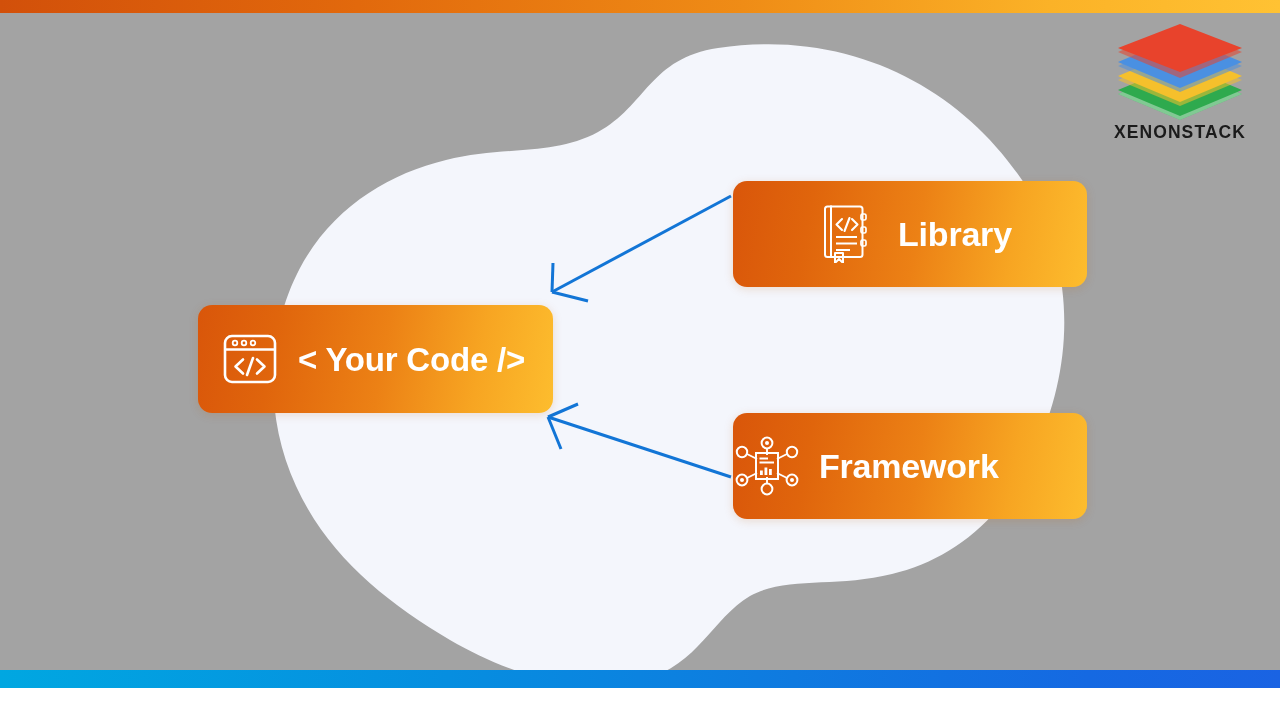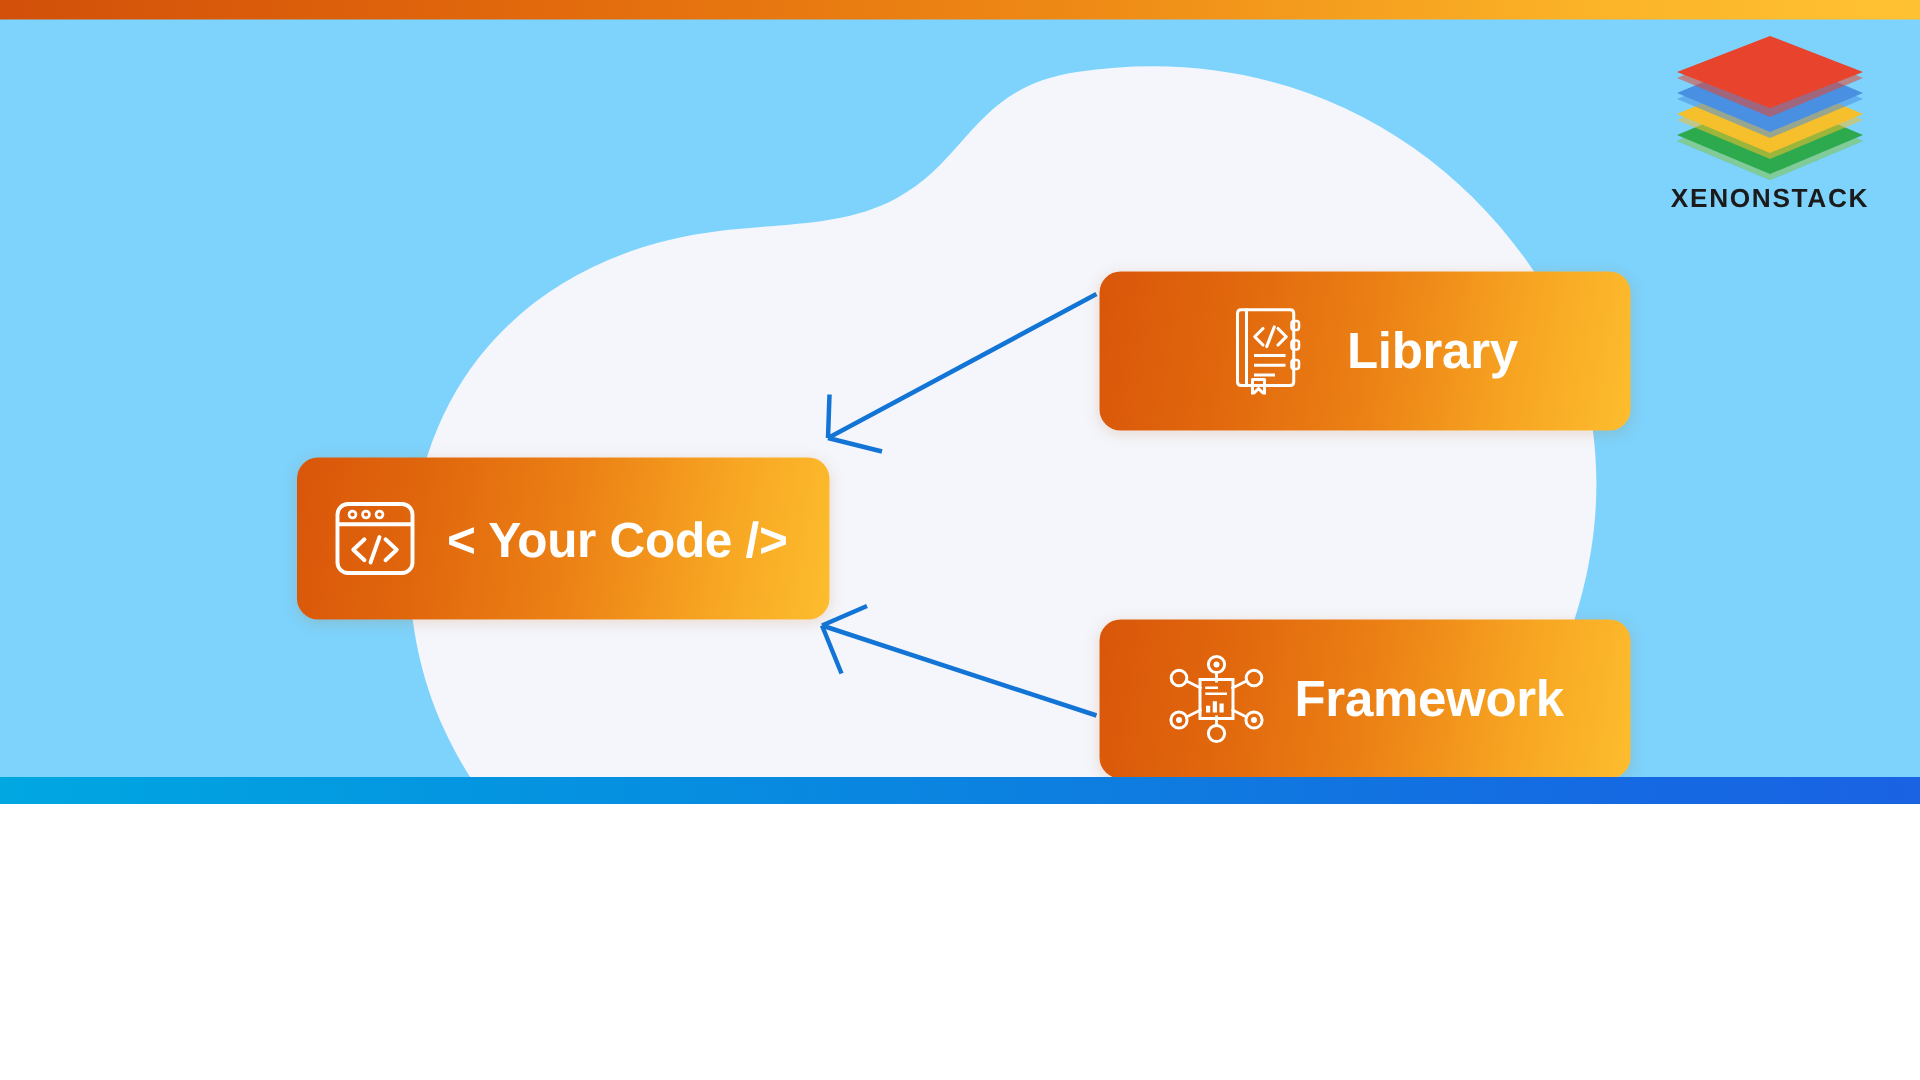--- a/index.html
+++ b/index.html
@@ -8,22 +8,22 @@
     width: 1280px;
     height: 720px;
     overflow: hidden;
     background: #ffffff;
     font-family: "Liberation Sans", sans-serif;
   }
 
   #slide {
     position: relative;
     width: 1280px;
-    height: 536px;
-    background: #7dd3fc;
+    height: 688px;
+    background: #a3a3a3;
     overflow: hidden;
   }
 
   
   .top-bar {
     position: absolute;
     left: 0; top: 0;
     width: 1280px; height: 13px;
     background: linear-gradient(90deg, #d2500a 0%, #e2690c 28%, #ef8c16 58%, #fbb227 82%, #ffc233 100%);
   }
@@ -106,21 +106,20 @@
     width: 354px; height: 106px;
     padding-left: 87px;
   }
   #card-library .card-icon { width: 50px; height: 56px; }
   #card-library .card-label { font-size: 34px; margin-left: 28px; letter-spacing: -0.2px; }
 
   
   #card-framework {
     left: 733px; top: 413px;
     width: 354px; height: 106px;
-    padding-left: 44px;
   }
   #card-framework .card-icon { width: 68px; height: 62px; }
   #card-framework .card-label { font-size: 34px; margin-left: 18px; letter-spacing: -0.2px; }
 </style>
 </head>
 <body>
 
 <div id="slide">
 
   <div class="top-bar"></div>

